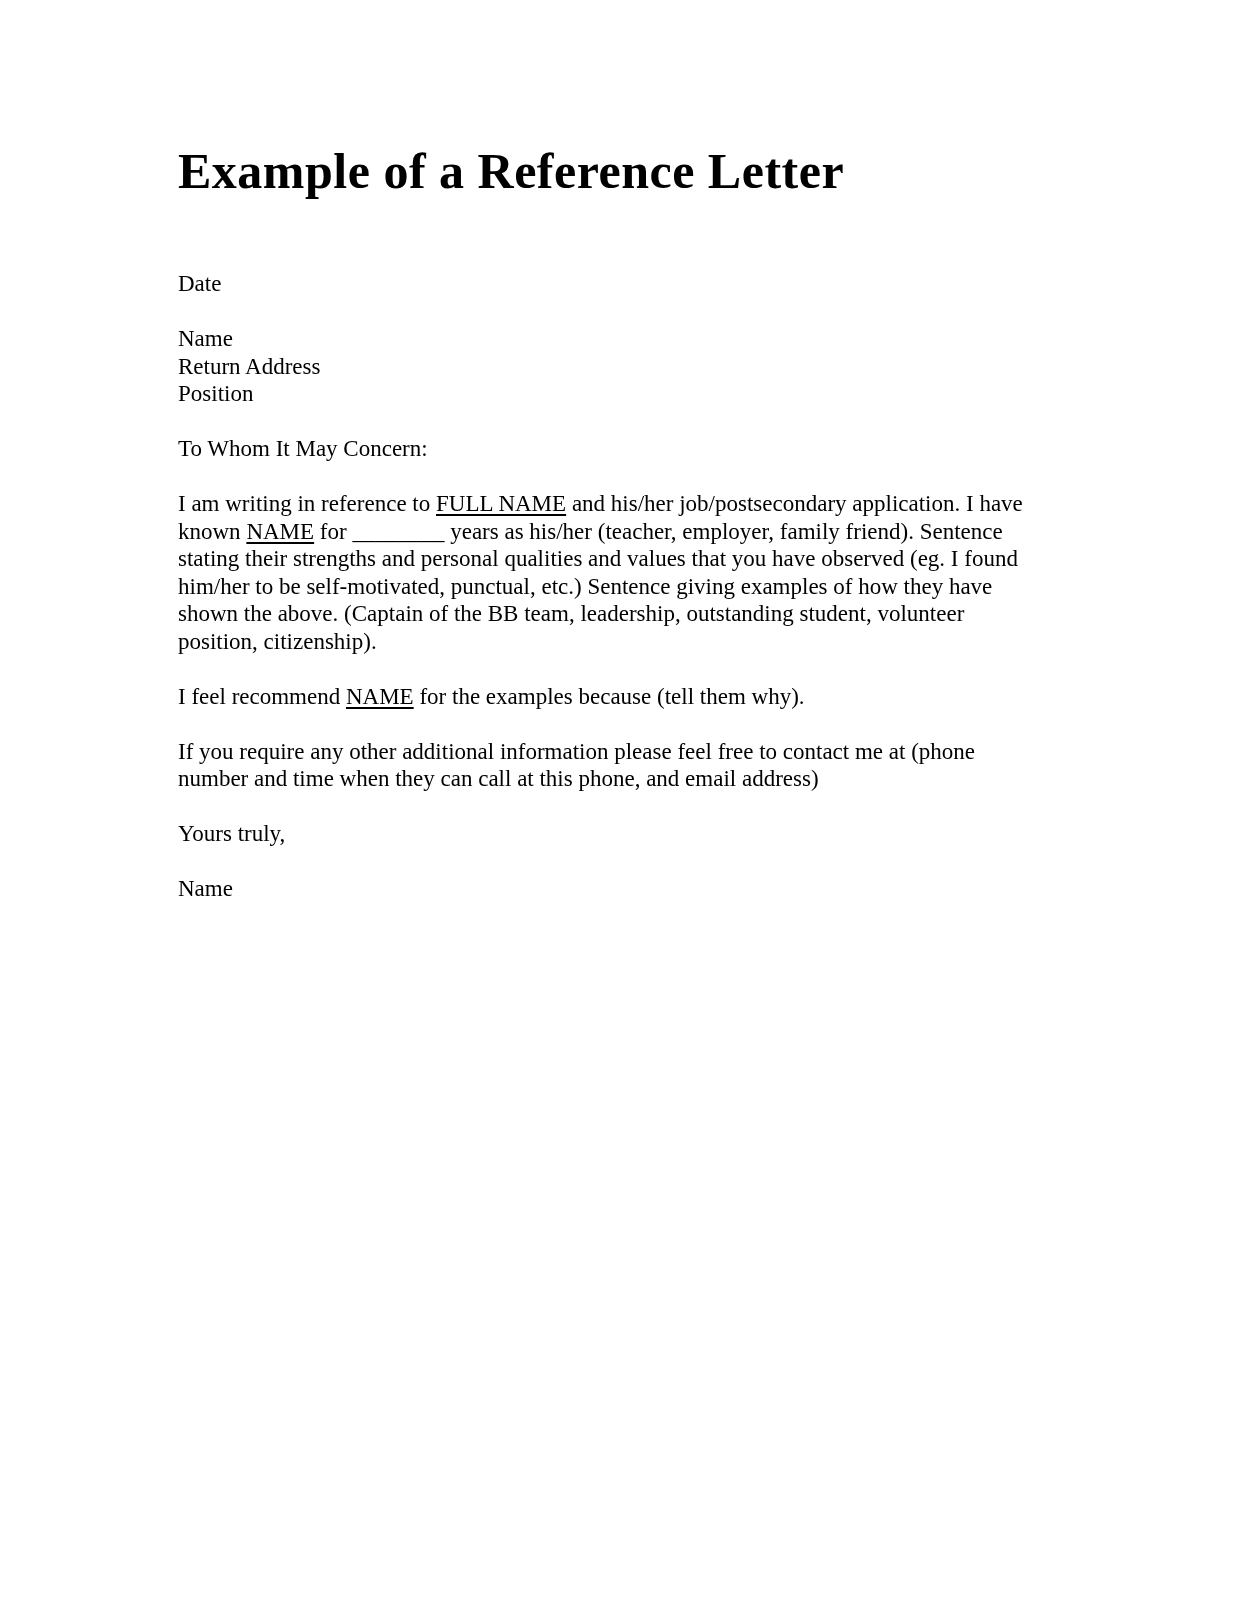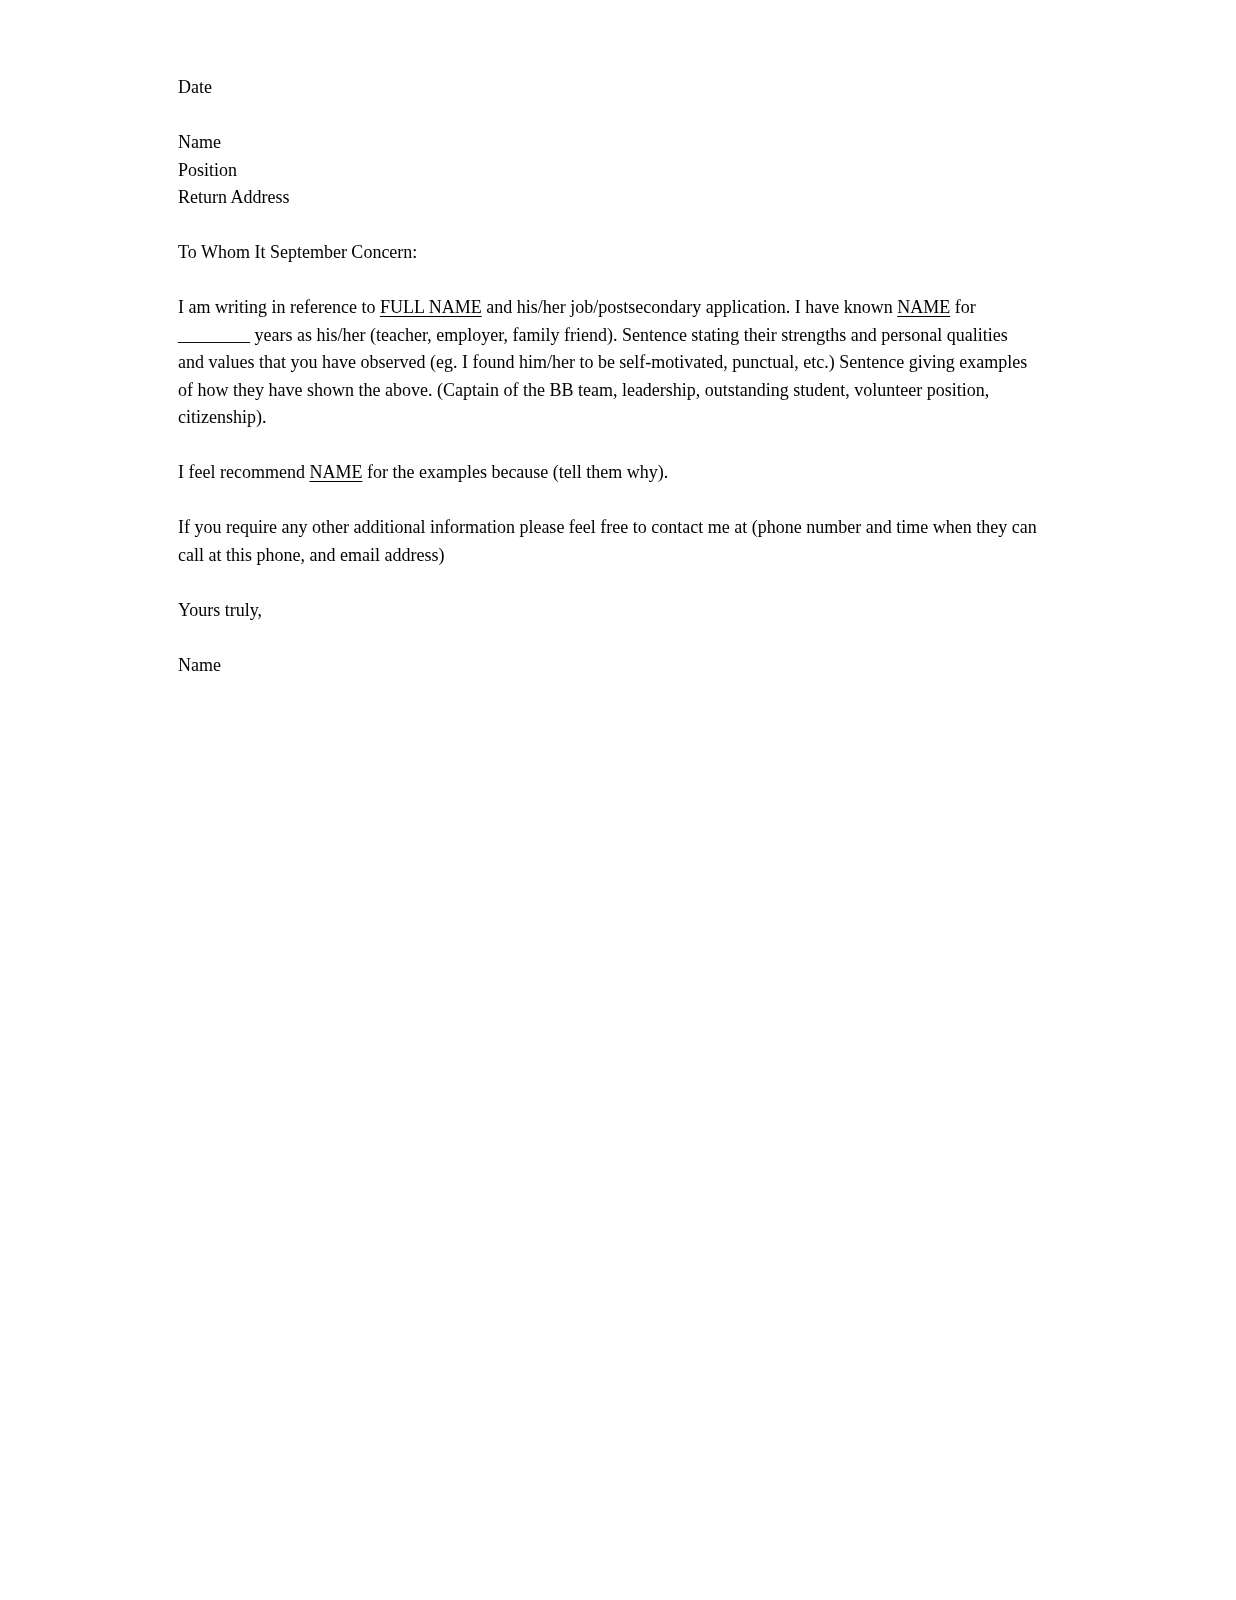--- a/index.html
+++ b/index.html
@@ -25,21 +25,21 @@
   .doc-title {
     margin: 0;
     padding-top: 146px;
     font-size: 50px;
     line-height: 1.0;
     font-weight: 700;
     letter-spacing: 0.5px;
     white-space: nowrap;
   }
   .block {
-    font-size: 18px;
+    font-size: 23px;
     line-height: 27.5px;
     margin: 0;
   }
   .block + .block {
     margin-top: 27.5px;
   }
   .block.first {
     margin-top: 74px;
   }
   p.block {
@@ -50,30 +50,31 @@
     text-underline-offset: 3px;
     margin-top: 45px;
   }
 </style>
 </head>
 <body>
 
 <div class="page">
   <div class="content">
 
+    <h1 class="doc-title">Example of a Reference Letter</h1>
 
     <div class="block first">Date</div>
 
     <div class="block">
       <div>Name</div>
+      <div>Return Address</div>
       <div>Position</div>
-      <div>Return Address</div>
     </div>
 
-    <div class="block">To Whom It September Concern:</div>
+    <div class="block">To Whom It May Concern:</div>
 
     <p class="block"><span>I am writing in reference to </span><span class="u">FULL NAME</span><span> and his/her job/postsecondary application. I have known </span><span class="u">NAME</span><span> for </span><span>________</span><span> years as his/her (teacher, employer, family friend). Sentence stating their strengths and personal qualities and values that you have observed (eg. I found him/her to be self-motivated, punctual, etc.) Sentence giving examples of how they have shown the above. (Captain of the BB team, leadership, outstanding student, volunteer position, citizenship).</span></p>
 
     <p class="block"><span>I feel recommend </span><span class="u">NAME</span><span> for the examples because (tell them why).</span></p>
 
     <p class="block">If you require any other additional information please feel free to contact me at (phone number and time when they can call at this phone, and email address)</p>
 
     <div class="block">Yours truly,</div>
 
 

